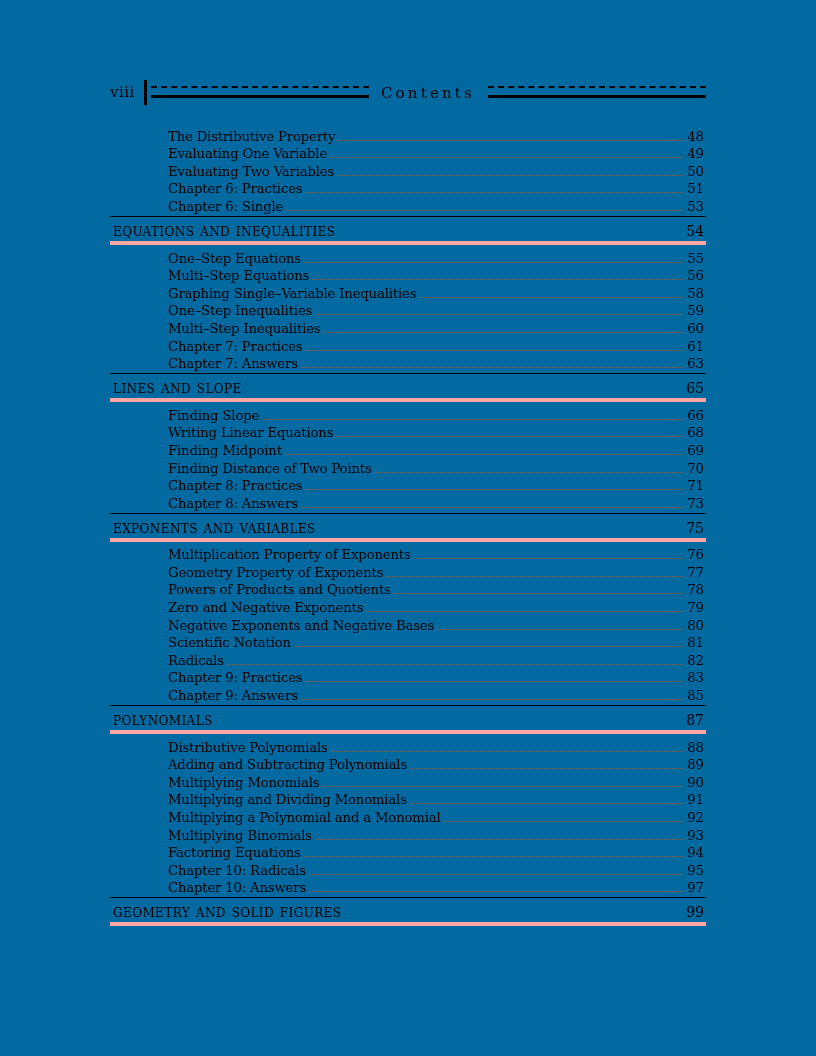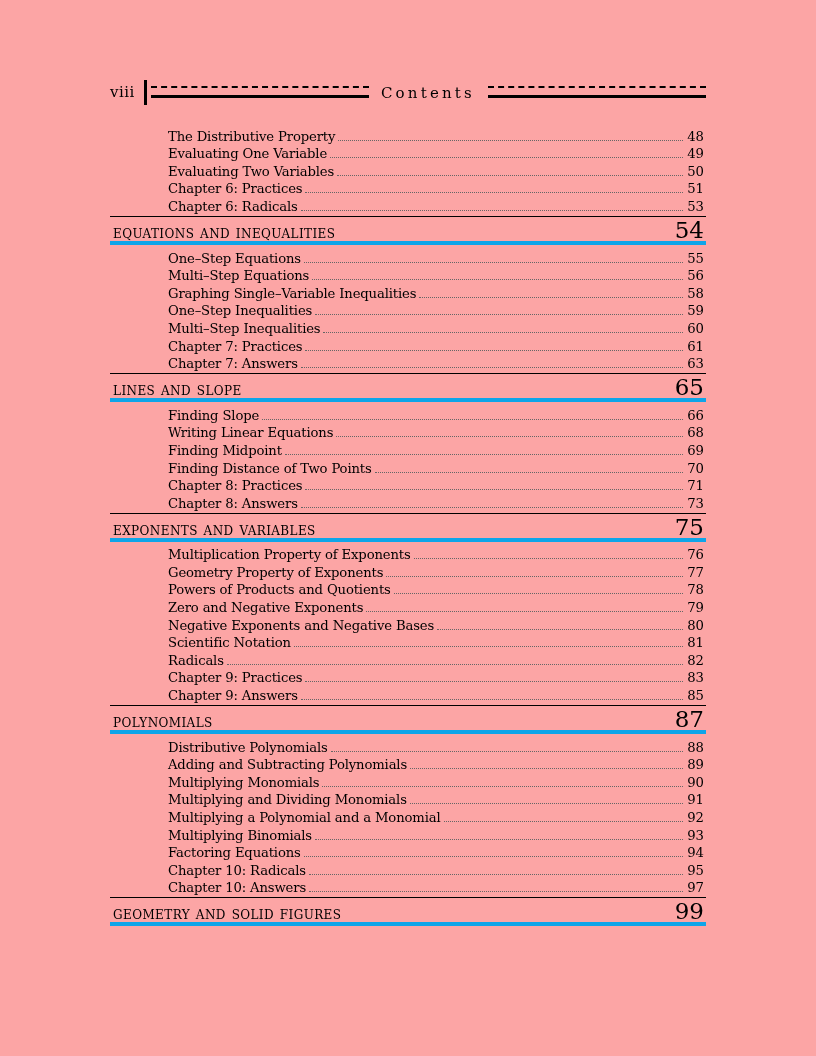--- a/index.html
+++ b/index.html
@@ -14,21 +14,21 @@
     font-family: "DejaVu Serif", serif;
     color: #000000;
     -webkit-font-smoothing: none;
   }
 
   .page {
     position: absolute;
     left: 0; top: 0;
     width: 816px;
     height: 1056px;
-    background: #fca5a5;
+    background: #0369a1;
   }
 
   
   .header {
     position: absolute;
     left: 110px;
     top: 78px;
     width: 596px;
     height: 28px;
     display: flex;
@@ -82,42 +82,42 @@
     top: 126px;
     width: 596px;
   }
 
   
   .chapter {
     position: relative;
     box-sizing: border-box;
     width: 596px;
     border-top: 1px solid #000;
-    border-bottom: 4px solid #0ea5e9;
+    border-bottom: 4px solid #fca5a5;
     display: flex;
     align-items: baseline;
     justify-content: space-between;
     height: 29px;
     margin-top: 2px;
     margin-bottom: 3px;
     padding: 0 2px 0 3px;
   }
   .chapter-title {
     font-family: "DejaVu Serif", serif;
     font-size: 17px;
     font-variant: small-caps;
     text-transform: lowercase;
     letter-spacing: 0.4px;
     line-height: 27px;
     white-space: nowrap;
   }
   .chapter-title::first-letter { font-size: 17px; }
   .chapter-page {
     font-family: "DejaVu Serif", serif;
-    font-size: 23px;
+    font-size: 14px;
     line-height: 27px;
     white-space: nowrap;
   }
 
   
   .entry {
     position: relative;
     display: flex;
     align-items: flex-end;
     height: 17.6px;
@@ -183,21 +183,21 @@
         <span class="entry-label">Evaluating Two Variables</span>
         <span class="entry-leader"></span>
         <span class="entry-page">50</span>
       </div>
       <div class="entry">
         <span class="entry-label">Chapter 6: Practices</span>
         <span class="entry-leader"></span>
         <span class="entry-page">51</span>
       </div>
       <div class="entry">
-        <span class="entry-label">Chapter 6: Radicals</span>
+        <span class="entry-label">Chapter 6: Single</span>
         <span class="entry-leader"></span>
         <span class="entry-page">53</span>
       </div>
       <div class="chapter">
         <span class="chapter-title">Equations and Inequalities</span>
         <span class="chapter-page">54</span>
       </div>
       <div class="entry">
         <span class="entry-label">One–Step Equations</span>
         <span class="entry-leader"></span>

